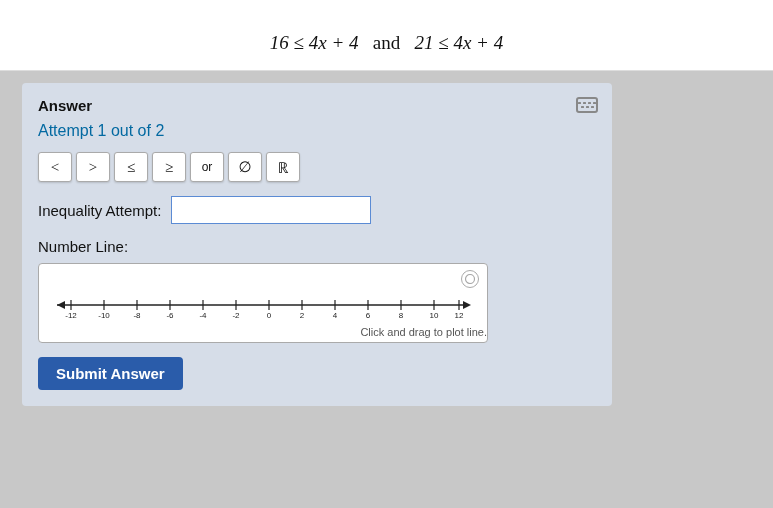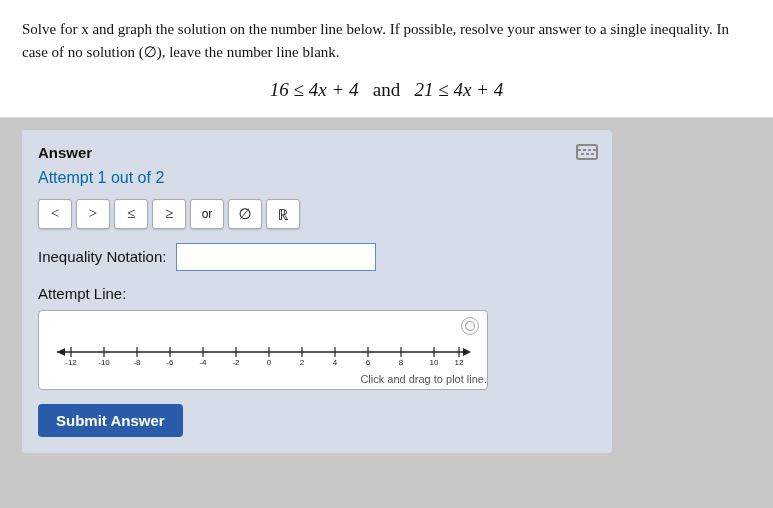--- a/index.html
+++ b/index.html
@@ -217,21 +217,20 @@
       font-size: 15px;
       font-family: Arial, sans-serif;
       cursor: pointer;
       font-weight: bold;
     }
   </style>
 </head>
 <body>
 
 <div class="problem-section">
-  <p class="problem-text">Solve for x and graph the solution on the number line below. If possible, resolve your answer to a single inequality. In case of no solution (∅), leave the number line blank.</p>
   <div class="math-display">
     <span>16 ≤ 4x + 4</span>
     &nbsp;&nbsp;<span class="normal">and</span>&nbsp;&nbsp;
     <span>21 ≤ 4x + 4</span>
   </div>
 </div>
 
 <div class="answer-panel">
   <div class="answer-header">
     <span class="answer-label">Answer</span>
@@ -256,26 +255,26 @@
     <button class="sym-btn">&lt;</button>
     <button class="sym-btn">&gt;</button>
     <button class="sym-btn">≤</button>
     <button class="sym-btn">≥</button>
     <button class="sym-btn or-btn">or</button>
     <button class="sym-btn">∅</button>
     <button class="sym-btn">ℝ</button>
   </div>
 
   <div class="inequality-row">
-    <span class="inequality-label">Inequality Notation:</span>
+    <span class="inequality-label">Inequality Attempt:</span>
     <input class="inequality-input" type="text" value="" style="">
   </div>
 
   <div class="number-line-section">
-    <div class="number-line-label">Attempt Line:</div>
+    <div class="number-line-label">Number Line:</div>
     <div class="number-line-container">
       <div class="number-line-clear">
         <svg width="10" height="10" viewBox="0 0 10 10">
           <circle cx="5" cy="5" r="4.5" fill="none" stroke="#aaa" stroke-width="1.2"></circle>
         </svg>
       </div>
 
       <svg class="number-line-svg" viewBox="0 0 430 30">
 
         <line x1="8" y1="15" x2="418" y2="15" stroke="#222" stroke-width="1.5"></line>

